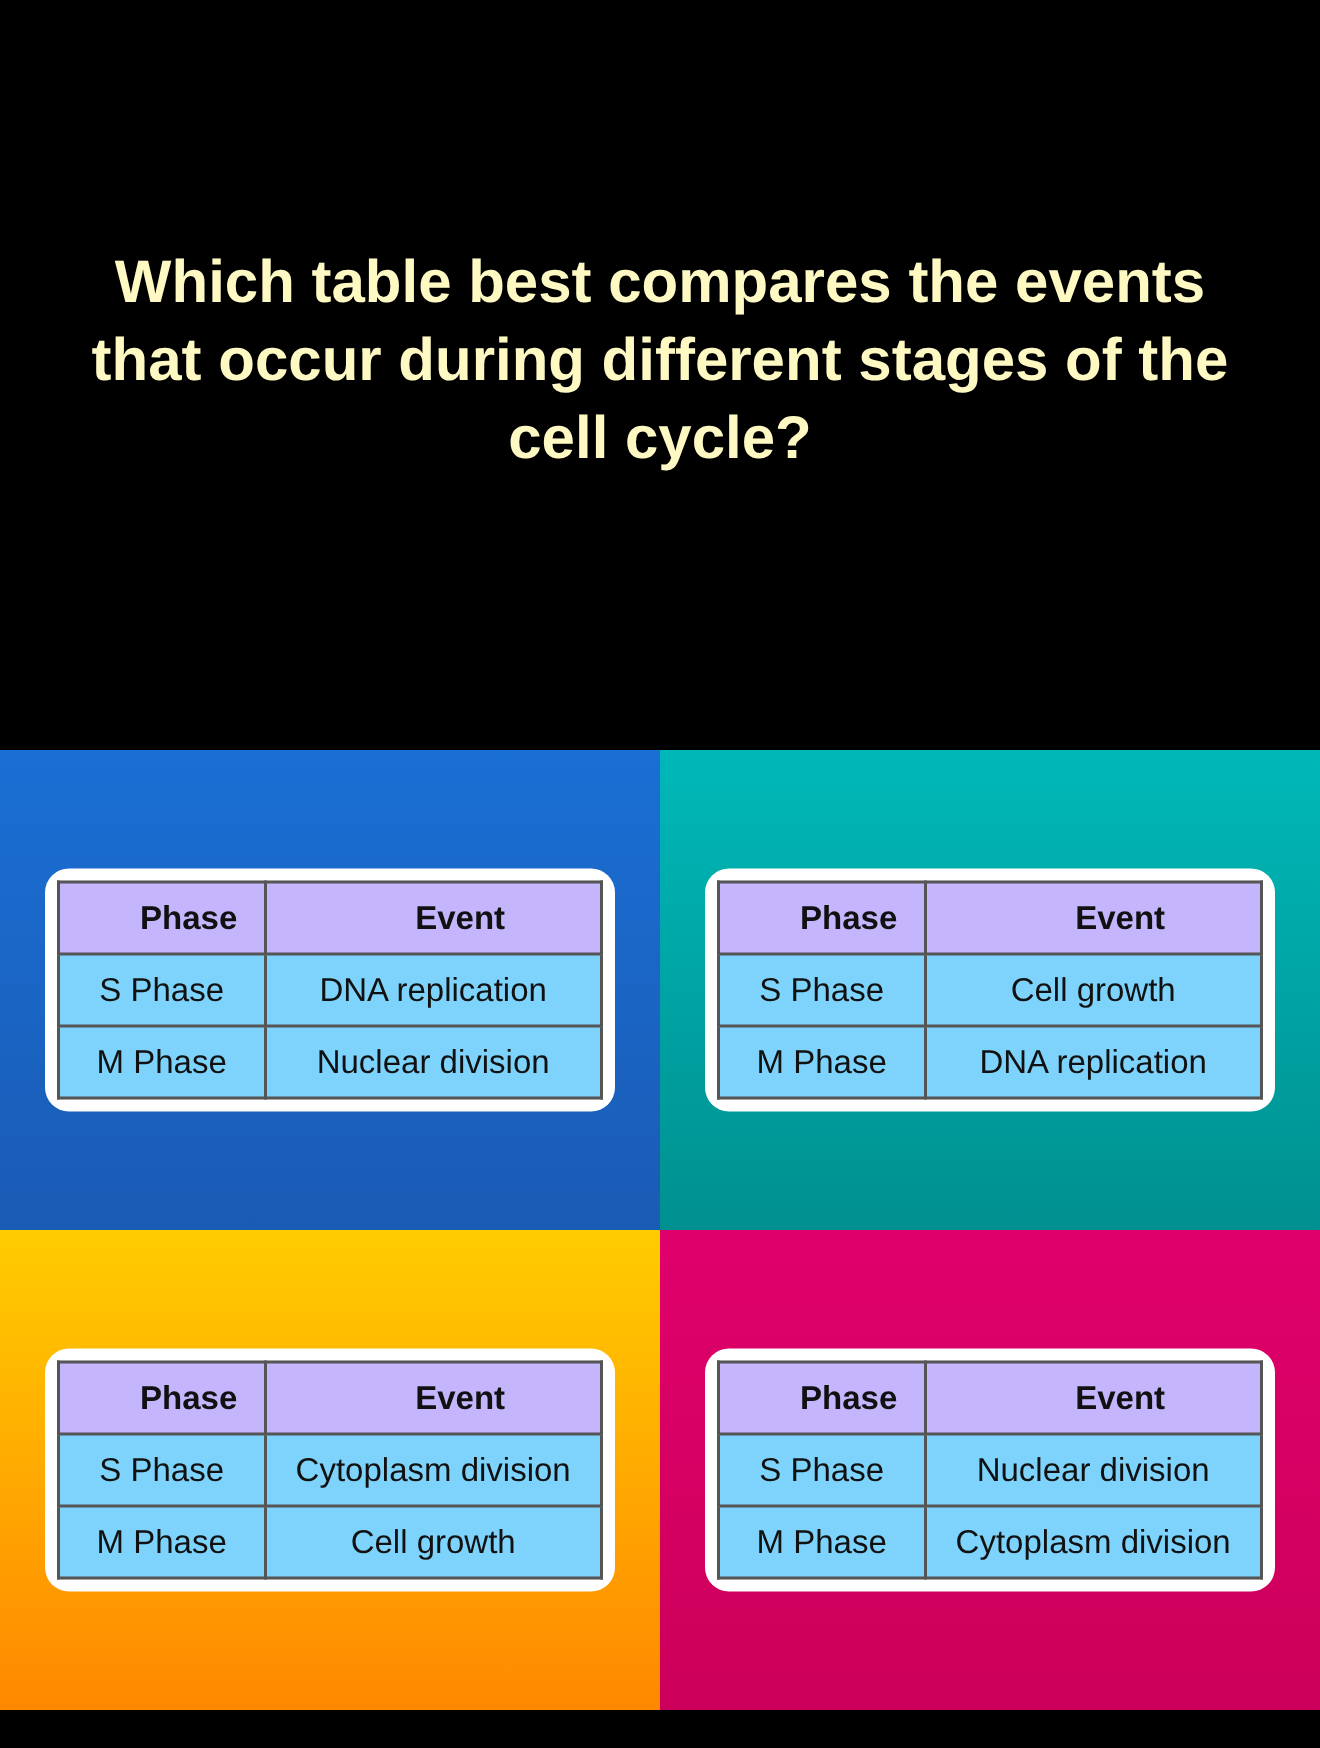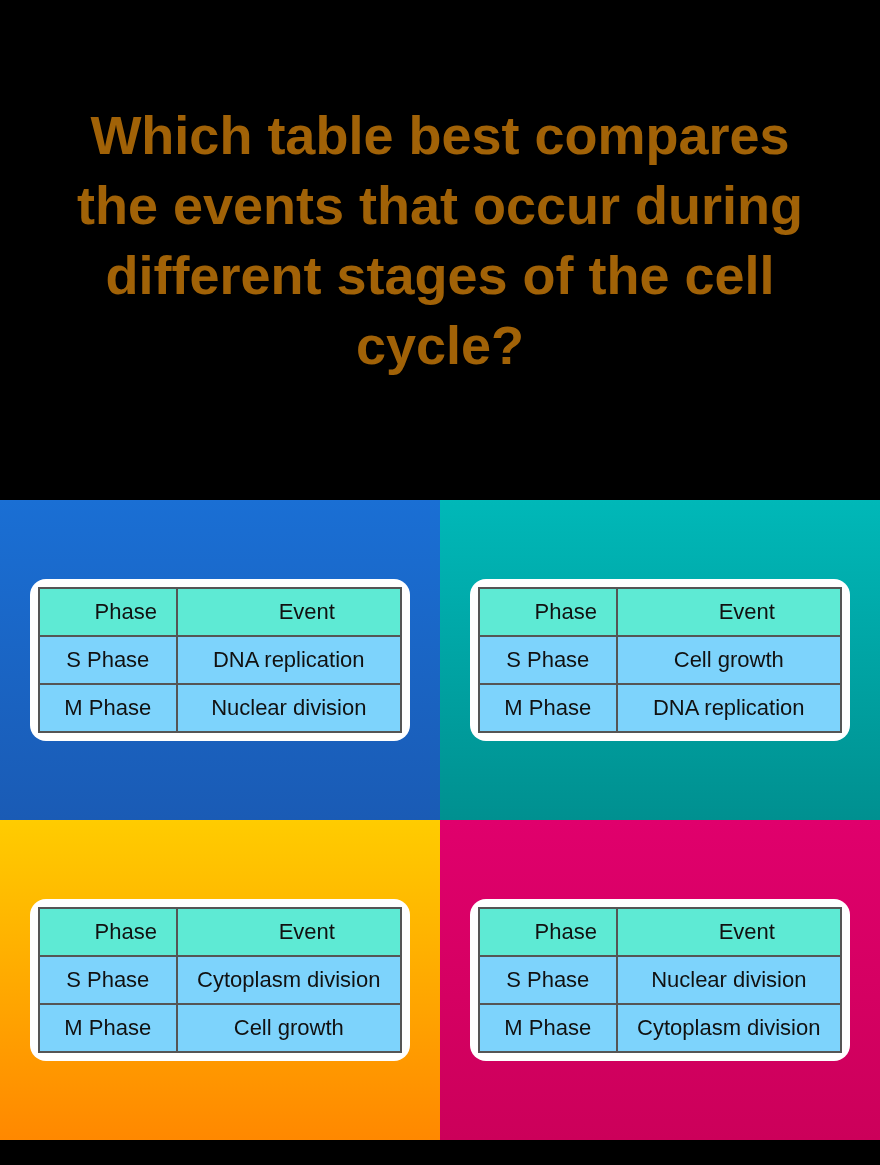--- a/index.html
+++ b/index.html
@@ -16,22 +16,22 @@
       background: #000;
       padding: 40px 60px 60px 60px;
       text-align: center;
       min-height: 500px;
       display: flex;
       align-items: center;
       justify-content: center;
     }
 
     .question-text {
-      color: #a16207;
-      font-size: 54px;
+      color: #fef9c3;
+      font-size: 40px;
       font-weight: bold;
       line-height: 1.3;
     }
 
     .answers-grid {
       display: grid;
       grid-template-columns: 1fr 1fr;
       gap: 0;
       width: 880px;
     }
@@ -80,22 +80,22 @@
     .cell-table th, .cell-table td {
       border: 2px solid #555;
       padding: 10px 12px;
       text-align: center;
       font-weight: normal;
       background: #7dd3fc;
       color: #111;
     }
 
     .cell-table th {
-      font-weight: normal;
-      background: #5eead4;
+      font-weight: bold;
+      background: #c4b5fd;
       padding-left: 48px;
     }
 
     .cell-table td:first-child {
       width: 38%;
     }
 
     .cell-table td:last-child {
       width: 62%;
     }

